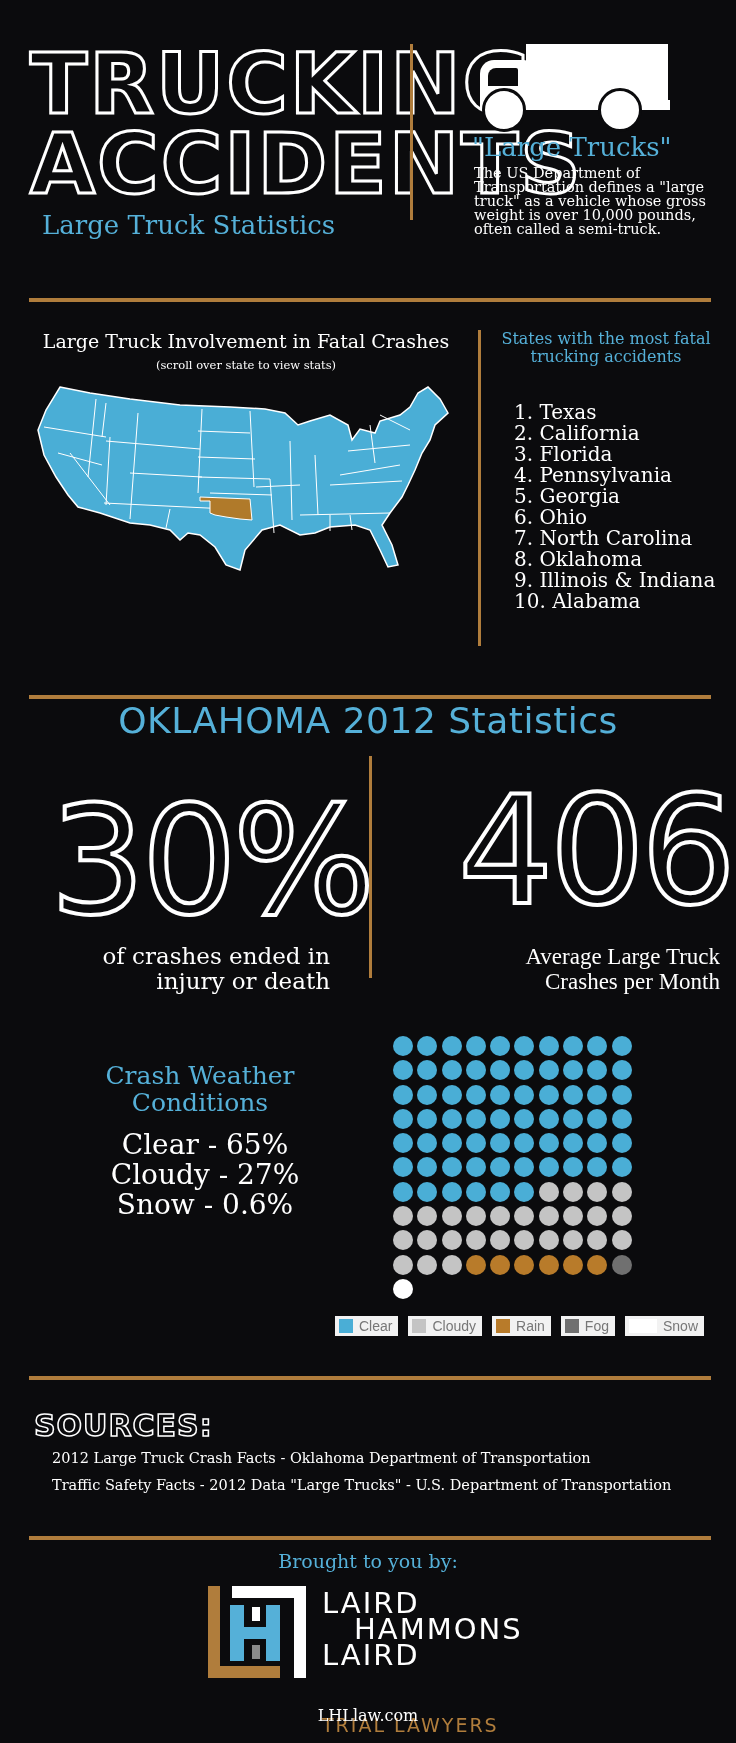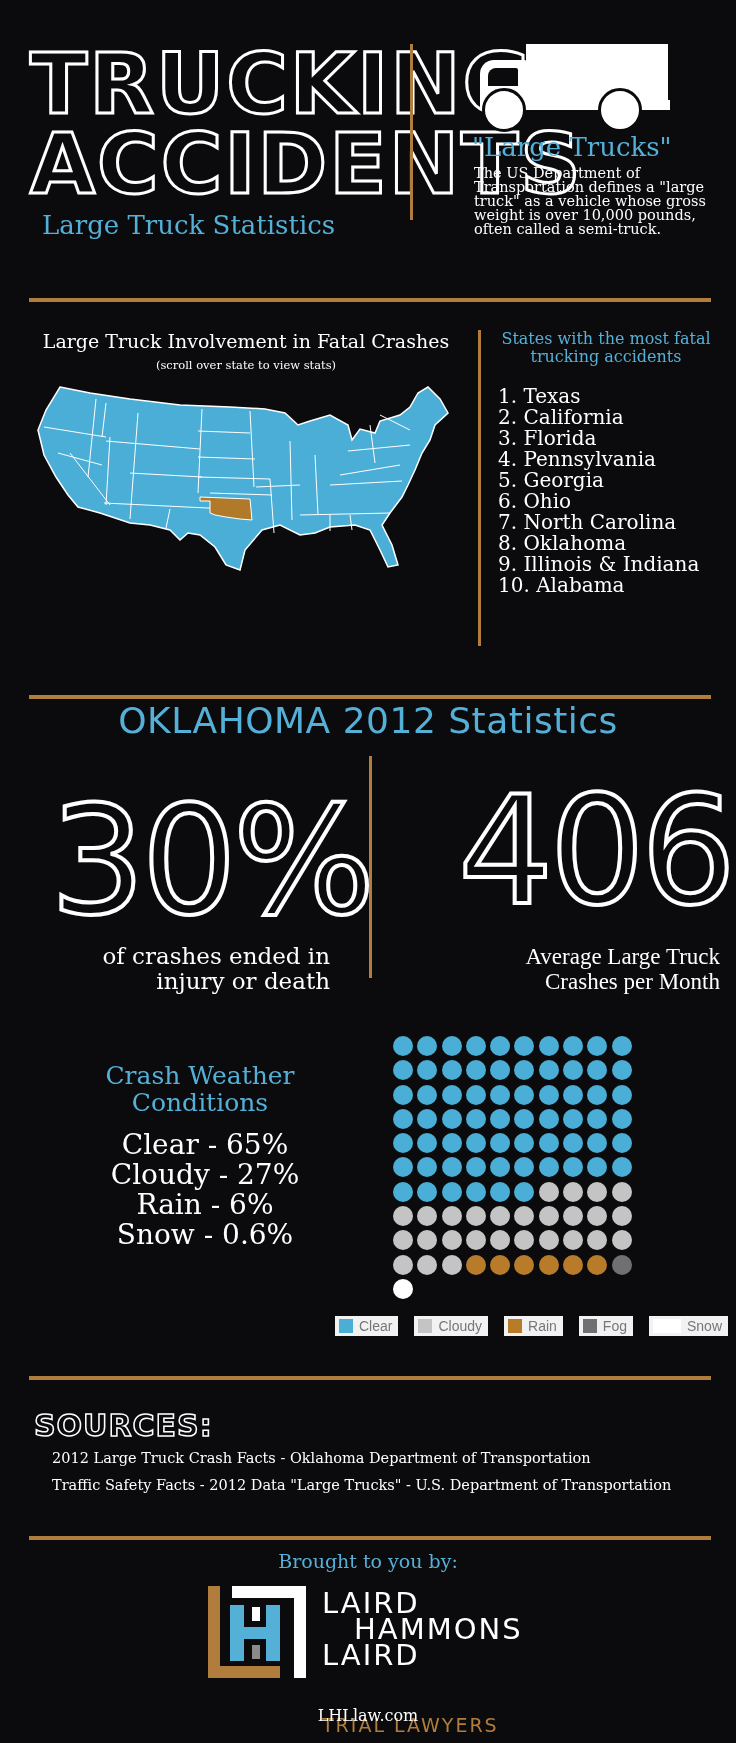--- a/index.html
+++ b/index.html
@@ -24,36 +24,36 @@
   .truck-base { left:480px; top:100px; width:190px; height:10px; background:#fff; }
   .wheel { width:38px; height:38px; border-radius:50%; background:#fff; border:3px solid #0b0b0d; }
   .lt-title { left:472px; top:132px; font-size:26px; color:#55b0d8; }
   .lt-body { left:474px; top:166px; width:250px; font-size:14.5px; line-height:14px; color:#fff; }
 
   
   .map-title { left:36px; top:330px; width:420px; text-align:center; font-size:19px; }
   .map-sub { left:36px; top:358px; width:420px; text-align:center; font-size:11.5px; }
   .map-wrap { left:30px; top:385px; width:440px; height:200px; }
   .states-title { left:486px; top:330px; width:240px; text-align:center; font-size:16px; color:#55b0d8; line-height:18px; }
-  .states-list { left:498px; top:386px; font-size:20px; line-height:21px; margin:0; padding:0; list-style:none; }
+  .states-list { left:498px; top:386px; font-size:20px; line-height:21px; margin:16px; padding:0; list-style:none; }
 
   
   .ok-title { left:0; width:736px; top:700px; text-align:center; font-family:"DejaVu Sans", sans-serif; font-size:36px; color:#55b0d8; letter-spacing:0.5px; }
   .bignum {
     position:absolute; font-family:"DejaVu Sans", sans-serif; font-size:150px; line-height:1;
     color:transparent; -webkit-text-stroke:4px #fff; letter-spacing:-4px;
   }
   .caption { position:absolute; text-align:right; font-size:23px; line-height:25px; }
 
   
   .w-title { left:70px; top:1062px; width:260px; text-align:center; font-size:25px; line-height:27px; color:#55b0d8; }
   .w-list { left:60px; top:1130px; width:290px; margin:0; padding:0; list-style:none; text-align:center; font-size:28px; line-height:30px; }
   .dots { left:393px; top:1036px; width:250px; display:grid; grid-template-columns:repeat(10, 20px); column-gap:4.3px; row-gap:4.3px; }
   .dot { width:20px; height:20px; border-radius:50%; }
-  .legend { left:335px; top:1316px; display:flex; gap:16px;text-align:center; }
+  .legend { left:335px; top:1316px; display:flex; gap:10px;text-align:center; }
   .legend-item { display:flex; align-items:center; background:#f2f2f2; height:20px; padding:0 6px 0 4px; font-family:"Liberation Sans", sans-serif; font-size:14px; color:#777; }
   .swatch { width:14px; height:14px; margin-right:6px; }
 
   
   .sources-title { left:34px; top:1408px; font-family:"DejaVu Sans", sans-serif; font-size:30px; font-weight:bold; color:transparent; -webkit-text-stroke:1.5px #fff; letter-spacing:1px; }
   .source-line { position:absolute; left:52px; font-size:14.5px; color:#fff; }
 
   
   .brought { left:0; width:736px; top:1550px; text-align:center; font-size:19px; color:#55b0d8; }
   .logo-l1 { left:208px; top:1586px; width:12px; height:92px; background:#b07d3c; }
@@ -165,21 +165,20 @@
   <div>Crashes per Month</div>
 </div>
 
 <div class="abs w-title">
   <div>Crash Weather</div>
   <div>Conditions</div>
 </div>
 <ul class="abs w-list">
   <li>Clear - 65%</li>
   <li>Cloudy  - 27%</li>
-  <li>Rain - 6%</li>
   <li>Snow - 0.6%</li>
 </ul>
 
 <div class="abs dots" id="waffle">
     <div class="dot" style="background: rgb(74, 174, 214);"></div>
     <div class="dot" style="background: rgb(74, 174, 214);"></div>
     <div class="dot" style="background: rgb(74, 174, 214);"></div>
     <div class="dot" style="background: rgb(74, 174, 214);"></div>
     <div class="dot" style="background: rgb(74, 174, 214);"></div>
     <div class="dot" style="background: rgb(74, 174, 214);"></div>

